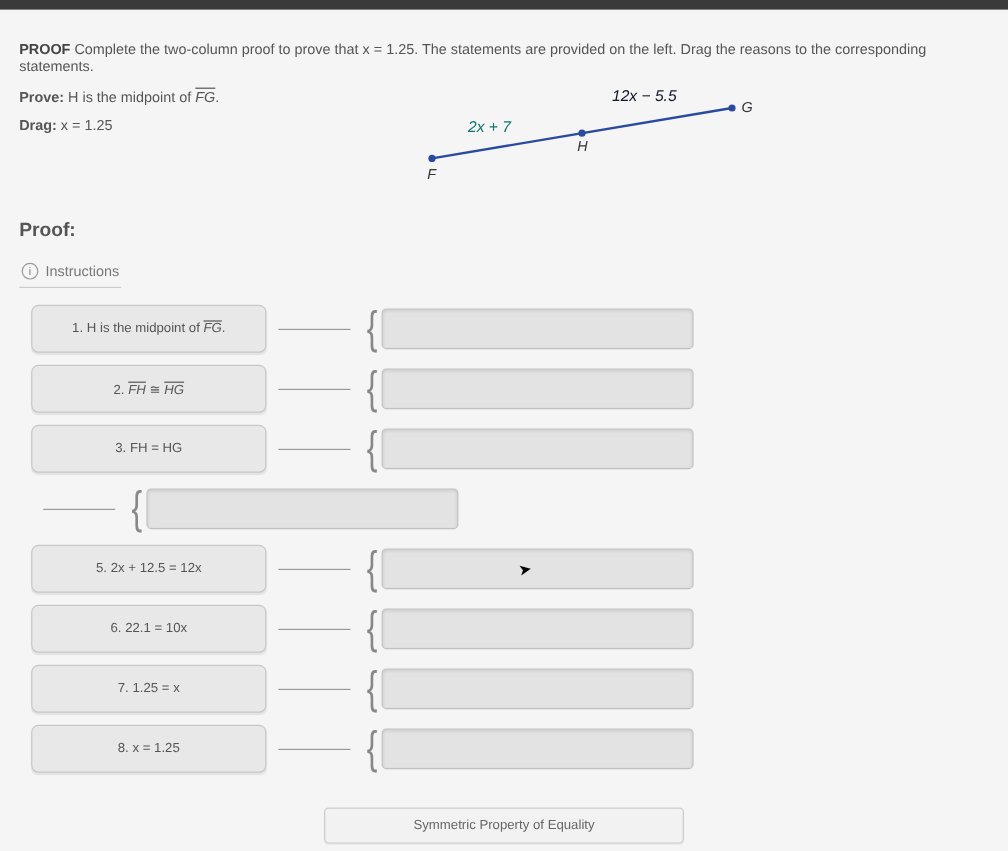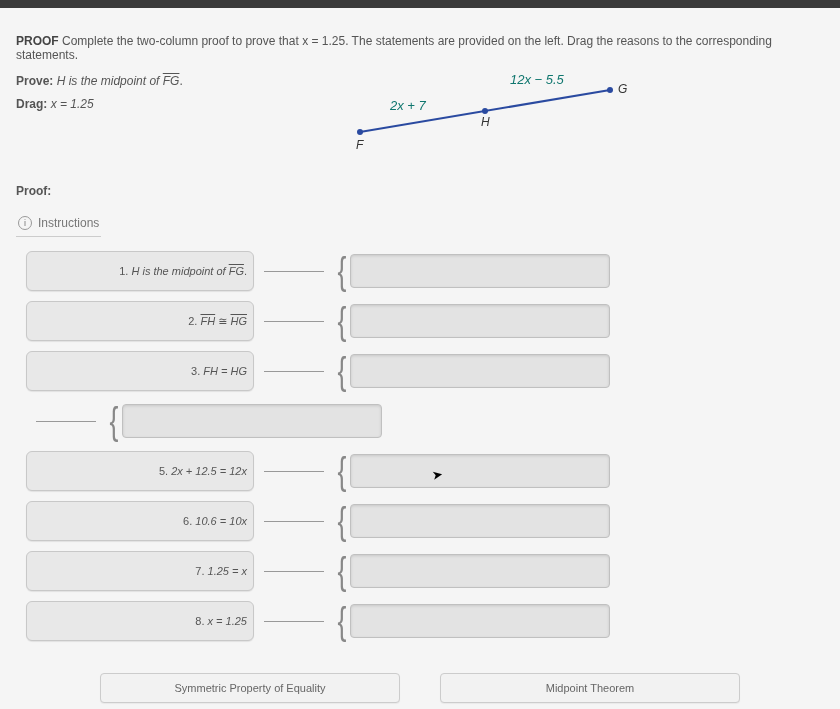--- a/index.html
+++ b/index.html
@@ -27,30 +27,30 @@
   }
   .proof-line .bold { font-weight: bold; color: #444; }
   .given-prove {
     font-size: 12px;
     color: #555;
     line-height: 1.6;
     margin-bottom: 4px;
   }
   .given-prove .lbl { font-weight: bold; }
   .overline { text-decoration: overline; font-style: italic; }
-  .ital { font-style: italic; }
+  .ital { }
   .diagram {
     position: absolute;
     left: 340px;
     top: 60px;
     width: 300px;
     height: 90px;
   }
   .proof-label {
-    font-size: 12px;
+    font-size: 16px;
     font-weight: bold;
     color: #555;
     margin-top: 70px;
     margin-bottom: 14px;
   }
   .instr-row {
     display: inline-flex;
     align-items: center;
     gap: 6px;
     font-size: 12px;
@@ -61,28 +61,28 @@
   }
   .instr-icon {
     width: 14px; height: 14px;
     border: 1px solid #999; border-radius: 50%;
     display: inline-flex; align-items: center; justify-content: center;
     font-size: 9px; color: #777;
   }
   .rows { display: flex; flex-direction: column; gap: 6px; margin-left: 10px; }
   .row { display: flex; align-items: center; height: 44px; }
   .stmt {
-    width: 228px;
+    width: 196px;
     height: 40px;
     background: #e8e8e8;
     border: 1px solid #c8c8c8;
     border-radius: 6px;
     display: flex;
     align-items: center;
-    justify-content: flex-end;
+    justify-content: center;
     font-size: 11px;
     color: #555;
     text-align: center;
     padding: 0 6px;
     box-shadow: 0 1px 1px rgba(0,0,0,0.08);
   }
   .connector {
     width: 80px;
     height: 40px;
     display: flex;
@@ -161,21 +161,21 @@
   </div>
 
   <div class="diagram">
     <svg width="300" height="90">
       <line x1="20" y1="72" x2="270" y2="30" stroke="#2a4aa0" stroke-width="2"></line>
       <circle cx="20" cy="72" r="3" fill="#2a4aa0"></circle>
       <circle cx="145" cy="51" r="3" fill="#2a4aa0"></circle>
       <circle cx="270" cy="30" r="3" fill="#2a4aa0"></circle>
     </svg>
     <div style="position:absolute;left:50px;top:38px;font-size:13px;font-style:italic;color:#0f766e">2x + 7</div>
-    <div style="position:absolute;left:170px;top:12px;font-size:13px;font-style:italic;color:#0f766e">12x − 5.5</div>
+    <div style="position:absolute;left:170px;top:12px;font-size:13px;font-style:italic;color:#0f172a">12x − 5.5</div>
     <div style="position:absolute;left:16px;top:78px;font-size:12px;font-style:italic">F</div>
     <div style="position:absolute;left:141px;top:55px;font-size:12px;font-style:italic">H</div>
     <div style="position:absolute;left:278px;top:22px;font-size:12px;font-style:italic">G</div>
   </div>
 
   <div class="proof-label">Proof:</div>
 
   <div class="instr-row">
     <span class="instr-icon">i</span>
     <span>Instructions</span>
@@ -236,21 +236,21 @@
       </div>
       <div class="connector">
           <div class="line"></div>
         </div>
       <div class="brace">{</div>
       <div class="drop"></div>
     </div>
 
     <div class="row">
       <div class="stmt">
-        <span><span class="bold">6.</span> <span class="ital">10.6 = 10x</span></span>
+        <span><span class="bold">6.</span> <span class="ital">22.1 = 10x</span></span>
       </div>
       <div class="connector">
           <div class="line"></div>
         </div>
       <div class="brace">{</div>
       <div class="drop"></div>
     </div>
 
     <div class="row">
       <div class="stmt">
@@ -272,16 +272,15 @@
         </div>
       <div class="brace">{</div>
       <div class="drop"></div>
     </div>
 
   </div>
 </div>
 
 <div class="bank">
   <div class="bank-item">Symmetric Property of Equality</div>
-  <div class="bank-item">Midpoint Theorem</div>
 </div>
 
 <div class="cursor">➤</div>
 
 </body></html>

